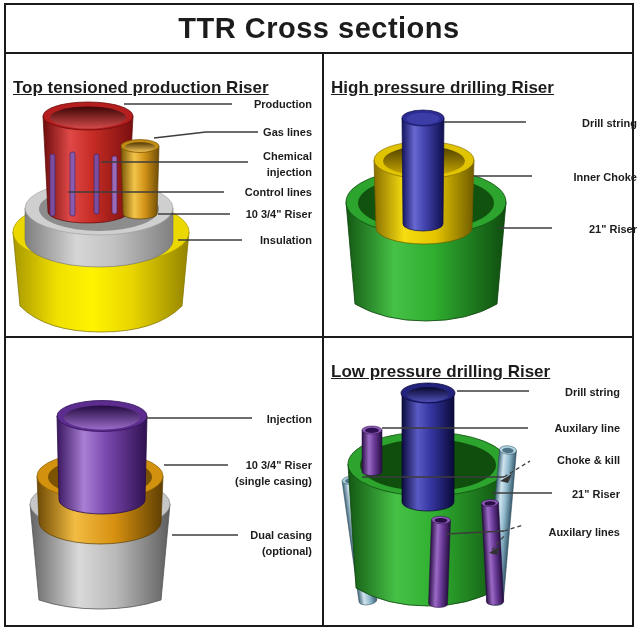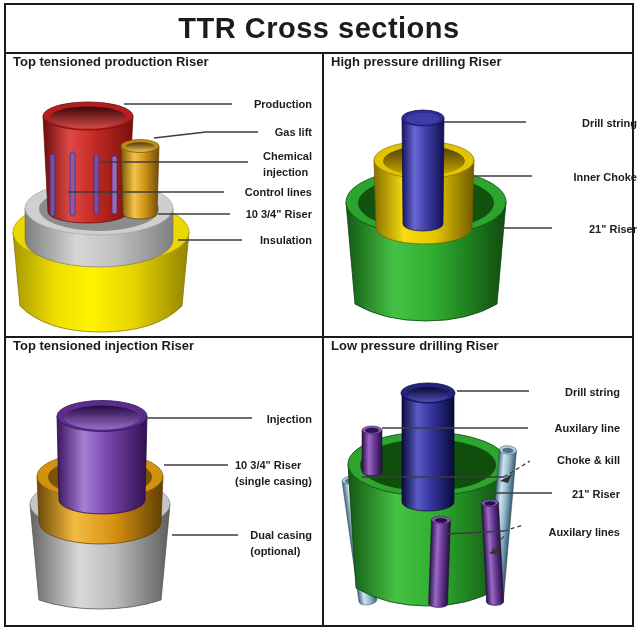--- a/index.html
+++ b/index.html
@@ -19,29 +19,29 @@
   .main-title { font-size:29px; font-weight:bold; letter-spacing:0.5px; }
   .grid { position:absolute; left:0; top:49px; width:626px; height:573px; }
   .vdiv { position:absolute; left:316px; top:0; width:2px; height:573px; background:#1a1a1a; }
   .hdiv { position:absolute; left:0; top:282px; width:626px; height:2px; background:#1a1a1a; }
   .quad { position:absolute; overflow:hidden; }
   #q1 { left:0;     top:0;     width:316px; height:282px; }
   #q2 { left:318px; top:0;     width:308px; height:282px;padding-left:17px; }
   #q3 { left:0;     top:284px; width:316px; height:289px; }
   #q4 { left:318px; top:284px; width:308px; height:369px; }
   .quad-title {
-    position:absolute; left:7px; top:0; font-size:13px; font-weight:bold;
-    white-space:nowrap; z-index:3;
+    position:absolute; left:7px; top:24px; font-size:17px; font-weight:bold;
+    white-space:nowrap; z-index:3;text-decoration:underline;
   }
   .art { position:absolute; left:0; top:0; z-index:1; }
   .lbl {
     position:absolute; right:10px; text-align:right; font-size:11px;
     font-weight:bold; line-height:16px; white-space:nowrap; z-index:2;
   }
-  .lbl.center { text-align:left; }
+  .lbl.center { text-align:right; }
   #q2 .lbl, #q4 .lbl { right:12px; }
 </style>
 </head>
 <body>
 
 <div id="stage">
   <div class="frame">
 
     <div class="title-bar">
       <span class="main-title">TTR Cross sections</span>
@@ -120,21 +120,21 @@
             <path d="M118,50 H226"></path>
             <path d="M148,84 L200,78 H252"></path>
             <path d="M95,108 H242"></path>
             <path d="M62,138 H218"></path>
             <path d="M152,160 H224"></path>
             <path d="M172,186 H236"></path>
           </g>
         </svg>
 
         <div class="lbl" style="top:42px">Production</div>
-        <div class="lbl" style="top:70px">Gas lift</div>
+        <div class="lbl" style="top:70px">Gas lines</div>
         <div class="lbl center" style="top:94px">
           <div>Chemical</div>
           <div>injection</div>
         </div>
         <div class="lbl" style="top:130px">Control lines</div>
         <div class="lbl" style="top:152px">10 3/4" Riser</div>
         <div class="lbl" style="top:178px">Insulation</div>
       </div>
 
       <div class="quad" id="q2">
@@ -187,21 +187,20 @@
             <path d="M174,174 H228"></path>
           </g>
         </svg>
 
         <div class="lbl" style="top:61px">Drill string</div>
         <div class="lbl" style="top:115px">Inner Choke</div>
         <div class="lbl" style="top:167px">21" Riser</div>
       </div>
 
       <div class="quad" id="q3">
-        <div class="quad-title">Top tensioned injection Riser</div>
 
         <svg class="art" width="316" height="289" viewBox="0 0 316 289">
           <defs>
             <linearGradient id="gq3gy" x1="0" y1="0" x2="1" y2="0">
               <stop offset="0" stop-color="#636363"></stop>
                 <stop offset="0.35" stop-color="#d9d9d9"></stop>
               <stop offset="0.62" stop-color="#b8b8b8"></stop>
                 <stop offset="1" stop-color="#5e5e5e"></stop>
             </linearGradient>
             <linearGradient id="gq3o" x1="0" y1="0" x2="1" y2="0">

